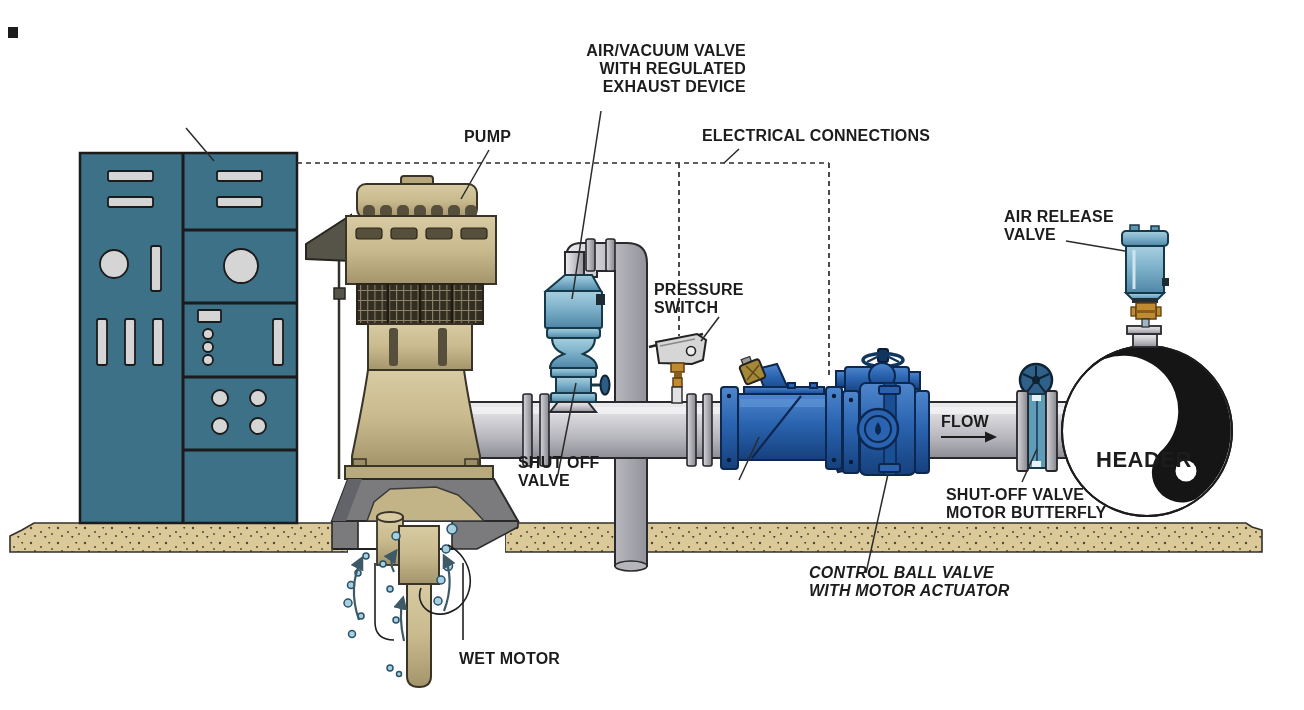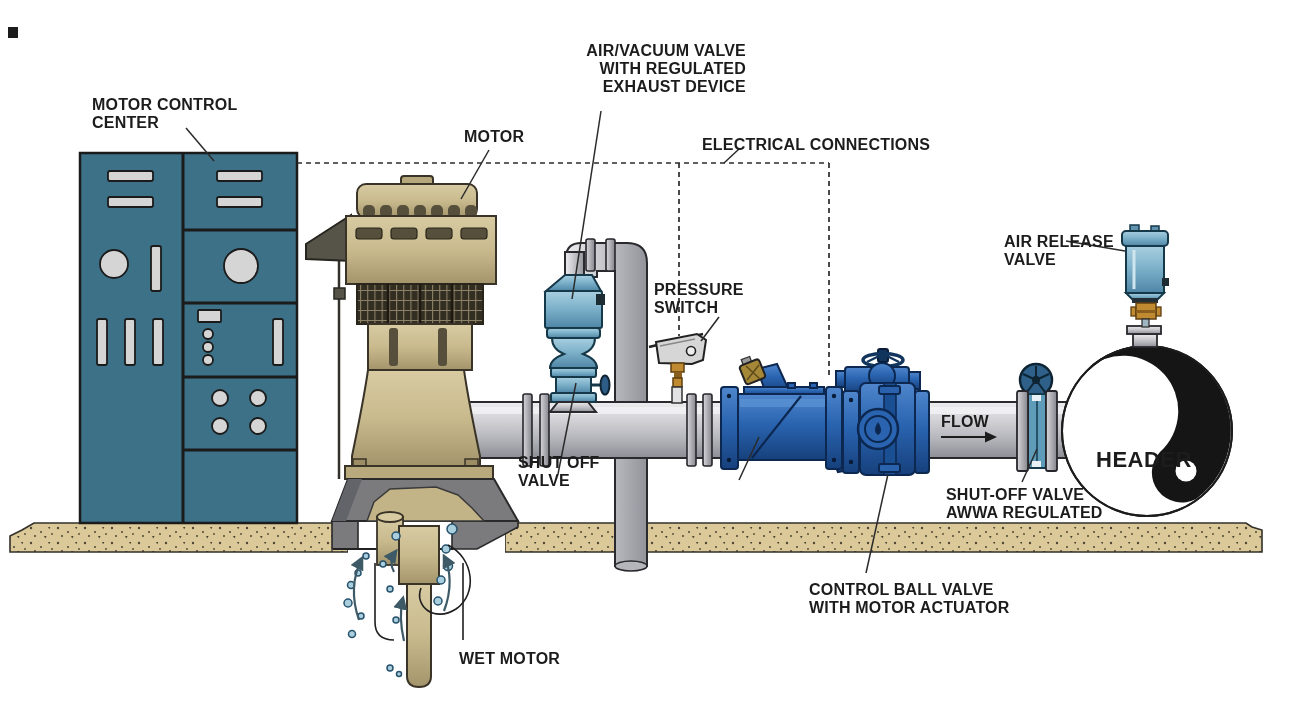--- a/index.html
+++ b/index.html
@@ -339,34 +339,32 @@
     <line x1="739" y1="149" x2="724" y2="163"></line>
     <line x1="719" y1="317" x2="701" y2="341"></line>
     <line x1="558" y1="474" x2="576" y2="383"></line>
     <line x1="739" y1="480" x2="759" y2="437"></line>
     <line x1="866" y1="573" x2="888" y2="474"></line>
     <line x1="1022" y1="482" x2="1037" y2="449"></line>
     <line x1="1066" y1="241" x2="1125" y2="251"></line>
   </g>
 </svg>
 
-<div class="lbl" style="left:92px;top:96px;">MOTOR CONTROL
-CENTER</div>
 <div class="lbl center" style="left:551px;top:42px;width:195px;">AIR/VACUUM VALVE
 WITH REGULATED
 EXHAUST DEVICE</div>
-<div class="lbl" style="left:464px;top:128px;">MOTOR</div>
-<div class="lbl" style="left:702px;top:127px;margin-top:9px;">ELECTRICAL CONNECTIONS</div>
+<div class="lbl" style="left:464px;top:128px;">PUMP</div>
+<div class="lbl" style="left:702px;top:127px;">ELECTRICAL CONNECTIONS</div>
 <div class="lbl" style="left:654px;top:281px;">PRESSURE
 SWITCH</div>
 <div class="lbl" style="left:518px;top:454px;">SHUT OFF
 VALVE</div>
-<div class="lbl" style="left:809px;top:581px;">CONTROL BALL VALVE
+<div class="lbl" style="left:809px;top:564px;font-style:italic;">CONTROL BALL VALVE
 WITH MOTOR ACTUATOR</div>
 <div class="lbl" style="left:946px;top:486px;">SHUT-OFF VALVE
-AWWA REGULATED</div>
+MOTOR BUTTERFLY</div>
 <div class="lbl" style="left:941px;top:413px;">FLOW</div>
-<div class="lbl" style="left:1004px;top:208px;margin-top:25px;">AIR RELEASE
+<div class="lbl" style="left:1004px;top:208px;">AIR RELEASE
 VALVE</div>
 <div class="lbl big" style="left:1096px;top:448px;">HEADER</div>
 <div class="lbl" style="left:459px;top:650px;">WET MOTOR</div>
 
 </div>
 
 </body></html>

